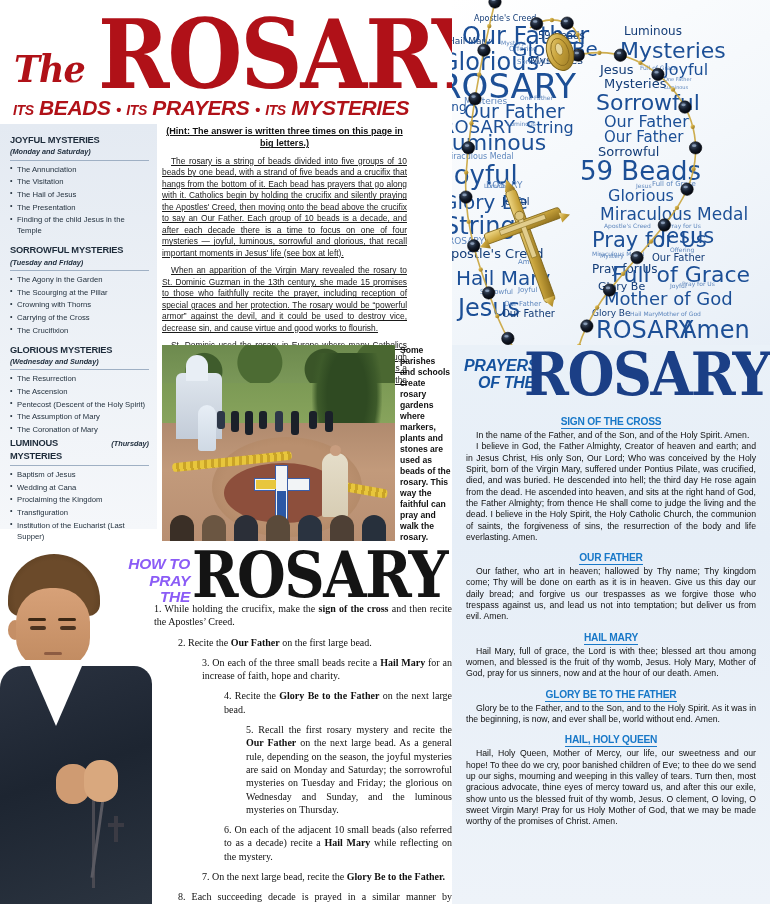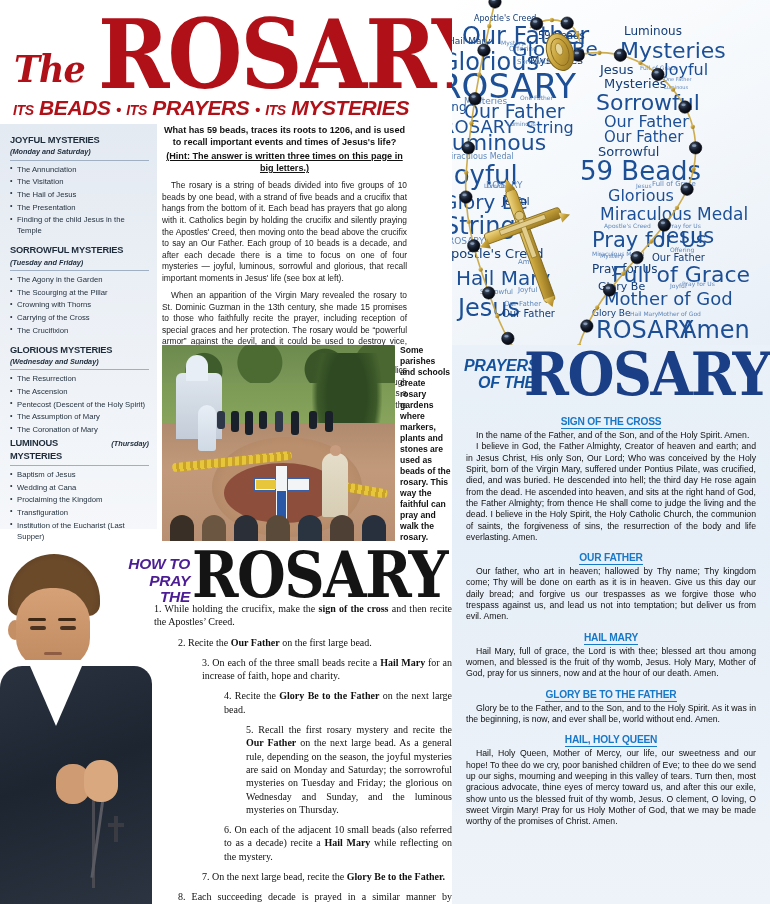--- a/index.html
+++ b/index.html
@@ -102,20 +102,21 @@
     margin-bottom:6px;
   }
   .teaser .hint { display:block; text-decoration:underline; margin-top:1px; }
   .body-copy p {
     margin:0 0 6px 0;
     font-size:8.4px;
     line-height:1.37;
     text-align:justify;
     text-indent:9px;
     color:#1a1a1a;
+    text-decoration:underline;
   }
 
   
   #garden-photo {
     position:absolute; left:162px; top:345px; width:233px; height:196px;
     overflow:hidden;
     background:#6f8a4d;
   }
   .gp { position:absolute; }
   .gp-sky  { left:0; top:0; width:233px; height:26px; background:linear-gradient(180deg,#c9d6bc,#9fb487); }
@@ -259,21 +260,21 @@
 
   
   #howto {
     position:absolute; left:128px; top:548px; width:324px; height:356px;
   }
   .ht-head { position:relative; height:54px; }
   .ht-small {
     position:absolute; left:0px; top:8px;
     font-family:"Liberation Sans", sans-serif;
     font-weight:700; font-style:italic; font-size:15.5px;
-    color:#4c1d95; line-height:1.08; letter-spacing:-0.3px; text-align:right; width:62px;
+    color:#8b5cf6; line-height:1.08; letter-spacing:-0.3px; text-align:right; width:62px;
   }
   .ht-small .l2 { display:block; }
   .ht-big {
     position:absolute; left:64px; top:-5px;
     font-family:"DejaVu Serif", serif; font-weight:700;
     font-size:56px; line-height:56px; color:#141414;
     letter-spacing:-1.5px;
     transform:scaleY(1.12); transform-origin:left top;
   }
   .steps { margin:0; padding:0; }
@@ -351,21 +352,20 @@
         <li>Baptism of Jesus</li>
         <li>Wedding at Cana</li>
         <li>Proclaiming the Kingdom</li>
         <li>Transfiguration</li>
         <li>Institution of the Eucharist (Last Supper)</li>
       </ul>
     </div>
 
   <div id="intro-block">
     <div class="teaser">
-      <span>What has 59 beads, traces its roots to 1206, and is used to recall important events and times of Jesus's life?</span>
       <span class="hint">(Hint: The answer is written three times on this page in big letters.)</span>
     </div>
     <div class="body-copy">
         <p>The rosary is a string of beads divided into five groups of 10 beads by one bead, with a strand of five beads and a crucifix that hangs from the bottom of it. Each bead has prayers that go along with it. Catholics begin by holding the crucifix and silently praying the Apostles' Creed, then moving onto the bead above the crucifix to say an Our Father. Each group of 10 beads is a decade, and after each decade there is a time to focus on one of four mysteries — joyful, luminous, sorrowful and glorious, that recall important moments in Jesus' life (see box at left).</p>
         <p>When an apparition of the Virgin Mary revealed the rosary to St. Dominic Guzman in the 13th century, she made 15 promises to those who faithfully recite the prayer, including reception of special graces and her protection. The rosary would be “powerful armor” against the devil, and it could be used to destroy vice, decrease sin, and cause virtue and good works to flourish.</p>
         <p>St. Dominic used the rosary in Europe where many Catholics were illiterate and couldn't learn about their religion through books. Today, you can continue to use the rosary, especially as a family prayer. And October is a perfect time to start. On Oct. 7, the Church celebrates the feast of Our Lady of the Rosary.</p>
       </div>
   </div>
 
   <div id="garden-photo">

